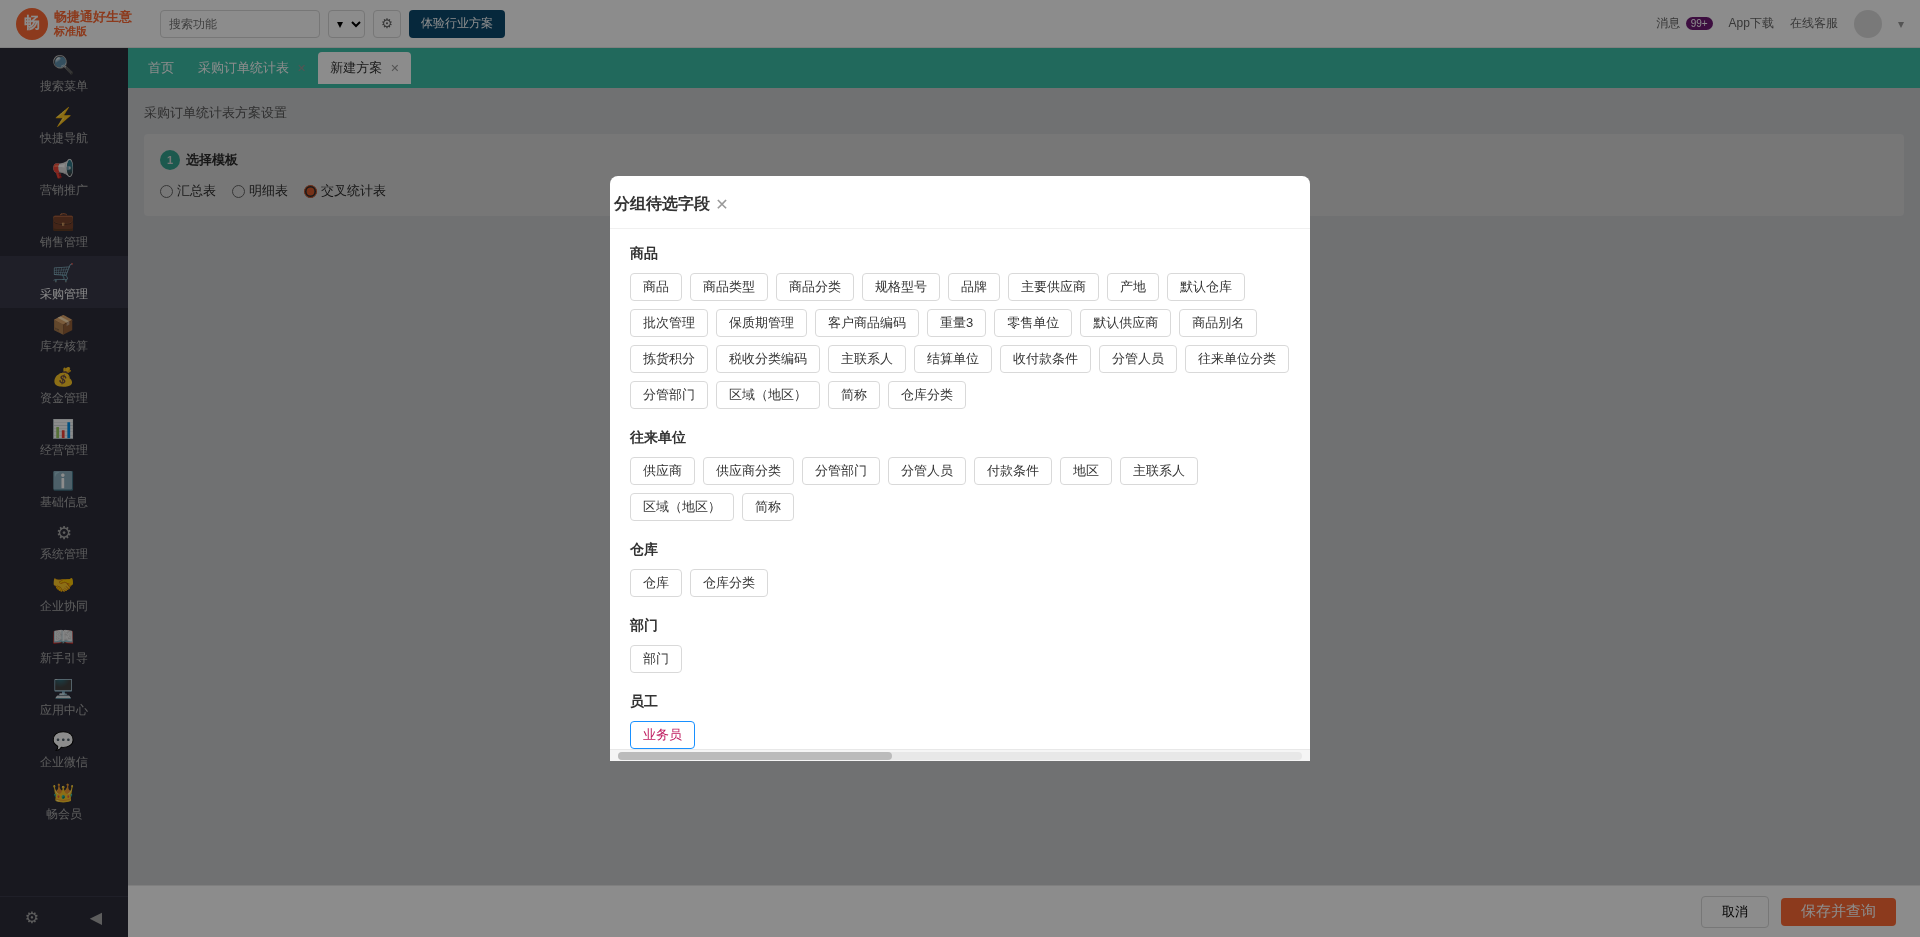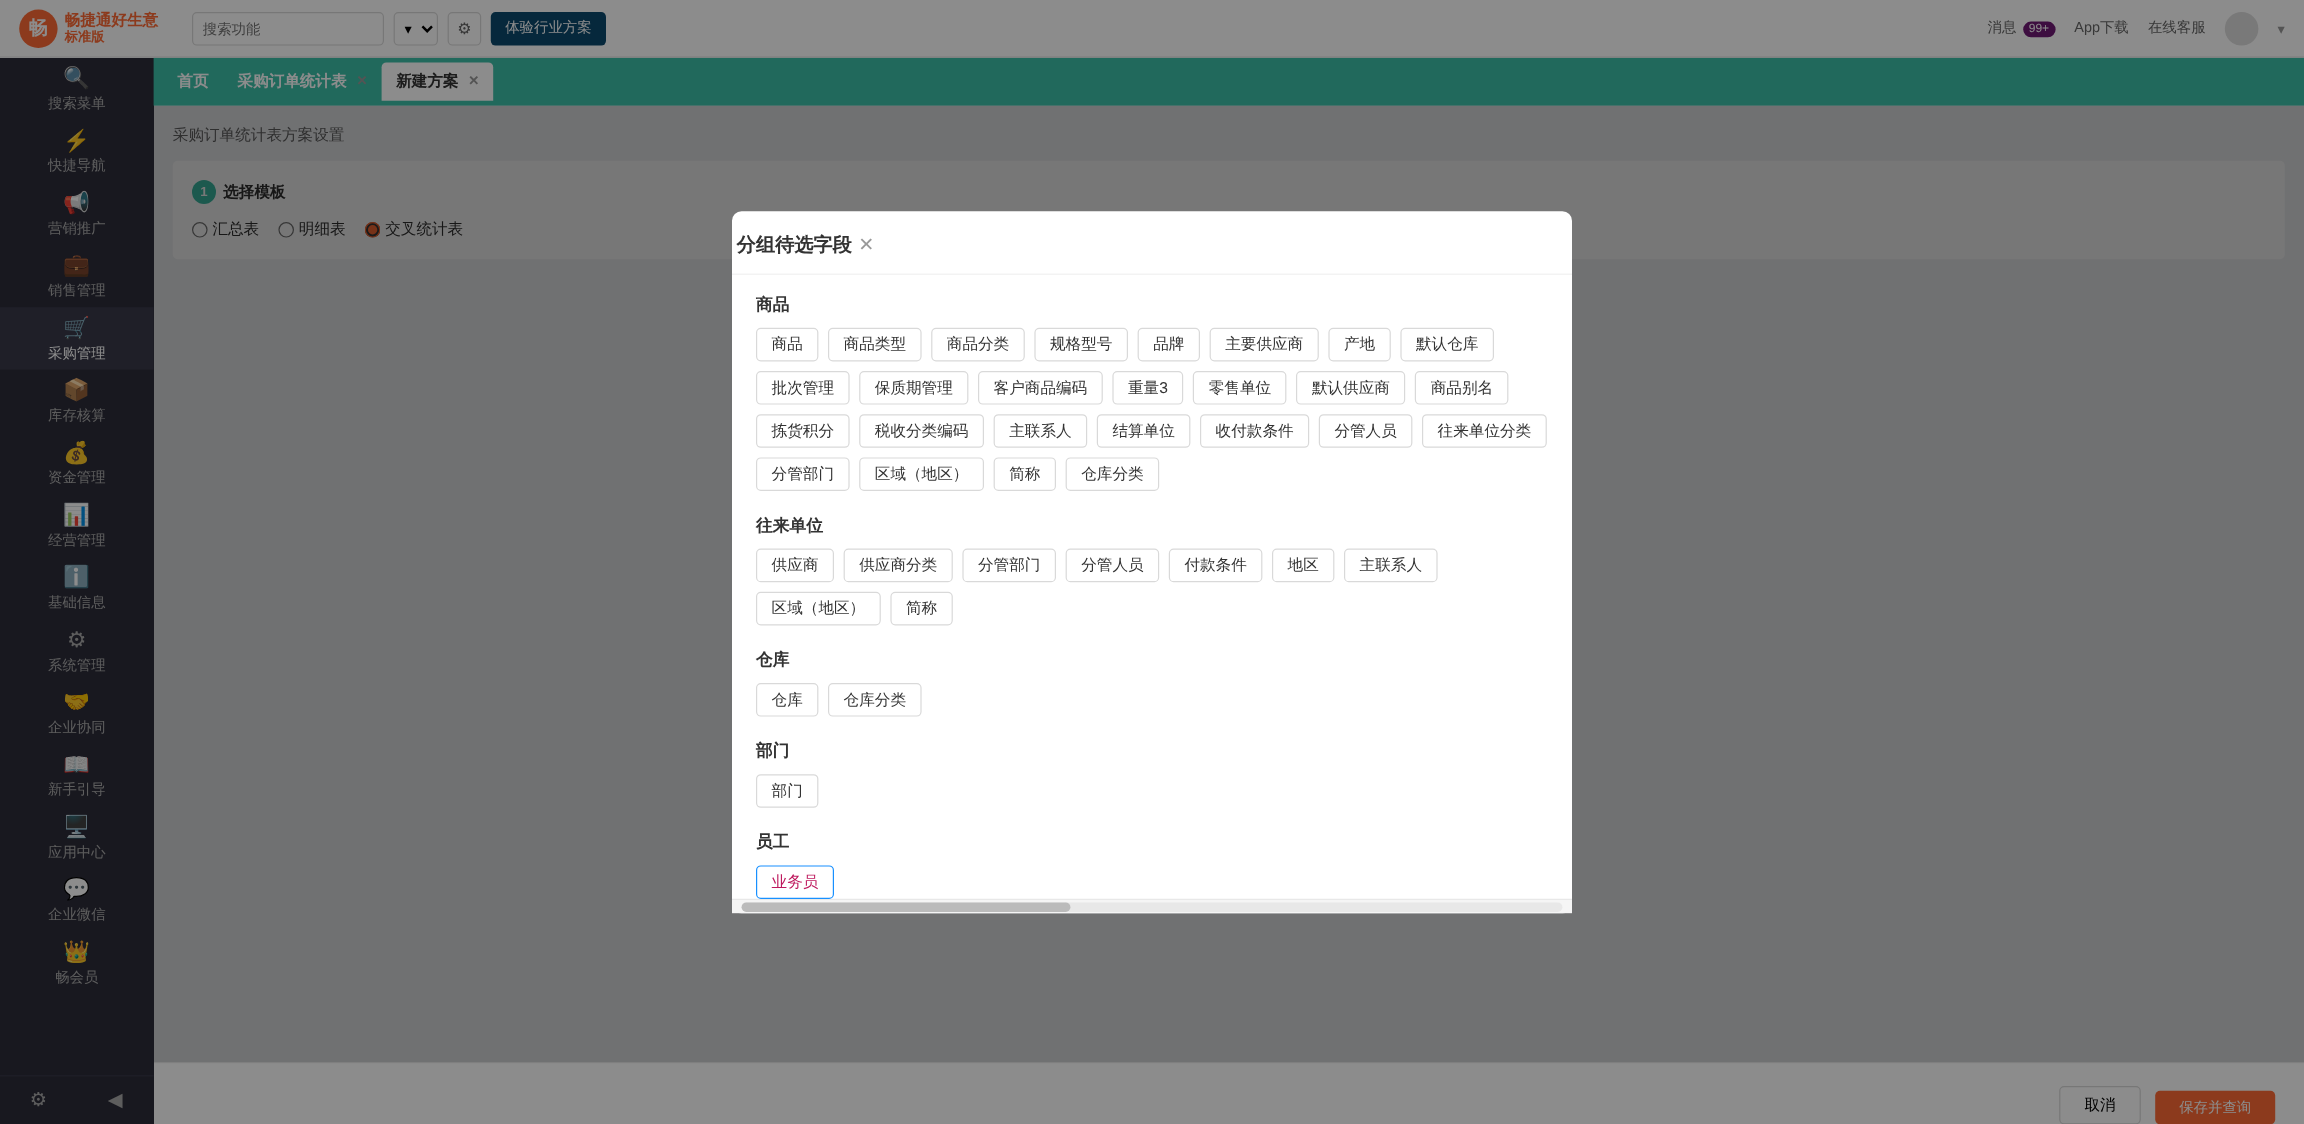--- a/index.html
+++ b/index.html
@@ -62,21 +62,20 @@
     
     .tab-bar {
       height: 40px;
       background: #3dbfa8;
       display: flex;
       align-items: center;
       padding: 0 8px;
       position: fixed;
       top: 48px; left: 128px; right: 0;
       z-index: 99;
-      font-weight: bold;
     }
     .tab-item {
       height: 32px; line-height: 32px; padding: 0 12px;
       color: #fff; font-size: 13px; cursor: pointer; border-radius: 4px 4px 0 0;
       display: flex; align-items: center; gap: 4px;
     }
     .tab-item.active { background: #fff; color: #333; justify-content: center; }
     .tab-close { font-size: 11px; color: #999; margin-left: 4px; cursor: pointer; }
 
     
@@ -124,31 +123,31 @@
       display: flex; align-items: center; justify-content: center;
     }
     .template-options { display: flex; gap: 16px; align-items: center; font-size: 13px; }
     .radio-option { display: flex; align-items: center; gap: 4px; cursor: pointer; }
     .radio-option input { accent-color: #ff6b35; }
 
     
     .bottom-bar {
       position: fixed; bottom: 0; left: 128px; right: 0;
       height: 52px; background: #fff; border-top: 1px solid #e8e8e8;
-      display: flex; align-items: flex-end; justify-content: flex-end;
+      display: flex; align-items: center; justify-content: flex-end;
       padding: 0 24px; gap: 12px; z-index: 97;
     }
     .cancel-btn {
       height: 32px; padding: 0 20px; border: 1px solid #d9d9d9;
       border-radius: 4px; background: #fff; cursor: pointer; font-size: 13px;
     }
     .save-btn {
       height: 28px; padding: 0 20px; border: none;
       border-radius: 4px; background: #ff6b35; color: #fff;
-      cursor: pointer; font-size: 12px;
+      cursor: pointer; font-size: 15px;
     }
 
     
     .modal-overlay {
       position: fixed; top: 0; left: 0; right: 0; bottom: 0;
       background: rgba(0,0,0,0.45); z-index: 200;
       display: flex; align-items: center; justify-content: center;
     }
     .modal {
       background: #fff; border-radius: 8px;

